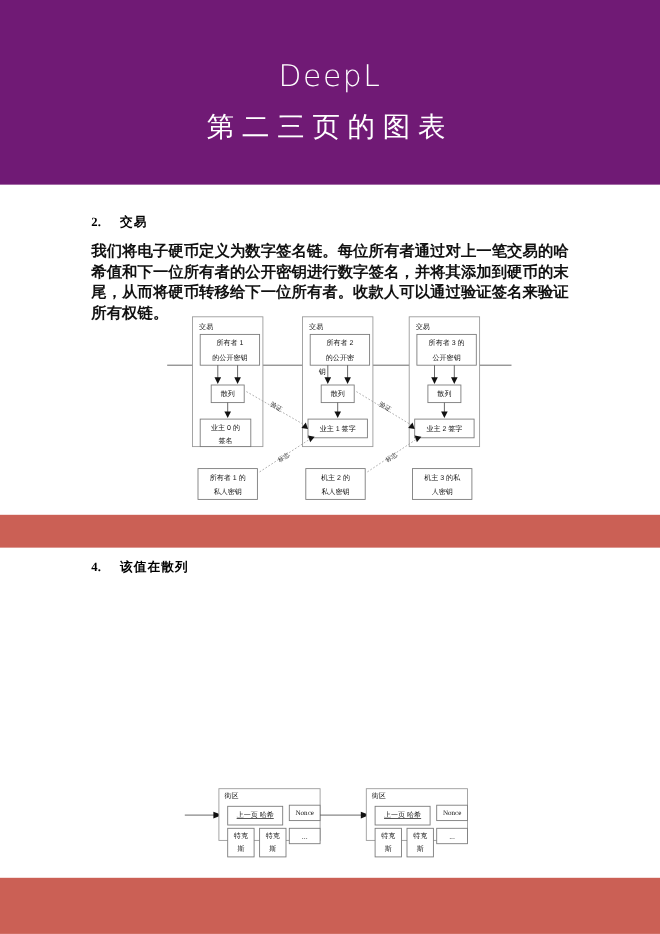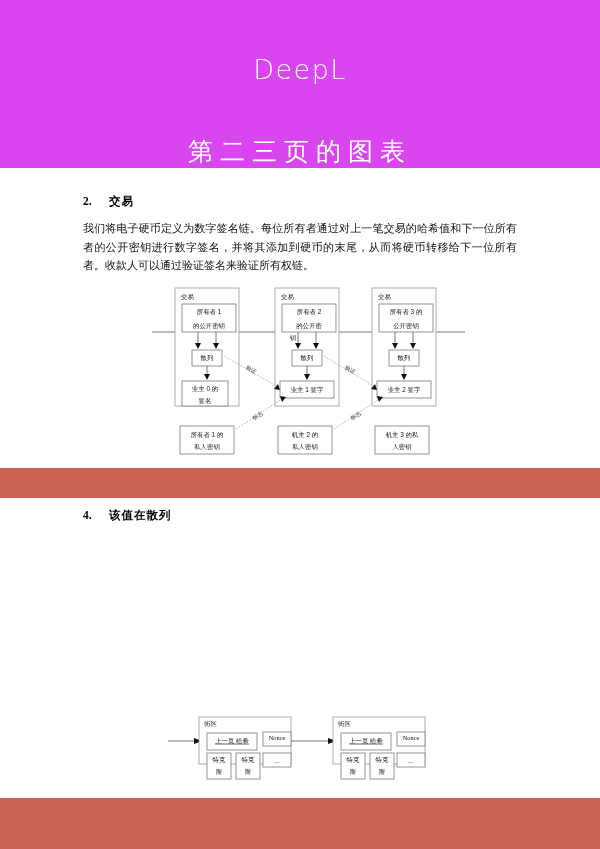--- a/index.html
+++ b/index.html
@@ -15,36 +15,36 @@
     overflow: hidden;
   }
 
   
   .banner {
     position: absolute;
     left: 0;
     top: 0;
     width: 600px;
     height: 168px;
-    background: #d946ef;
+    background: #701a75;
     display: flex;
     flex-direction: column;
     align-items: center;
-    justify-content: space-between;
+    justify-content: flex-start;
   }
   .banner-brand {
     margin-top: 54px;
     color: #ffffff;
     font-family: "DejaVu Sans", sans-serif;
     font-size: 27px;
     font-weight: 300;
     letter-spacing: 1.5px;
   }
   .banner-subtitle {
-    margin-top: 28px;
+    margin-top: 14px;
     color: #ffffff;
     font-family: "DejaVu Sans", sans-serif;
     font-size: 25px;
     font-weight: 300;
     letter-spacing: 7px;
   }
 
   
   .band {
     position: absolute;
@@ -79,25 +79,26 @@
     color: #000;
     display: flex;
     align-items: baseline;
   }
   h2.sec .num { width: 26px; display: inline-block; font-family: "Liberation Serif", serif; }
   h2.sec .ttl { letter-spacing: 1px; }
 
   p.body {
     margin: 10px 0 0 0;
     font-family: "Liberation Sans", sans-serif;
-    font-size: 11px;
+    font-size: 14px;
     line-height: 18.5px;
     color: #111;
     text-align: justify;
     text-justify: inter-character;
+    font-weight: bold;
   }
   p.body.indent { text-indent: 22px; }
 
   
   .diagram {
     position: absolute;
     left: 0;
     width: 600px;
   }
   .diagram svg { display: block; }

